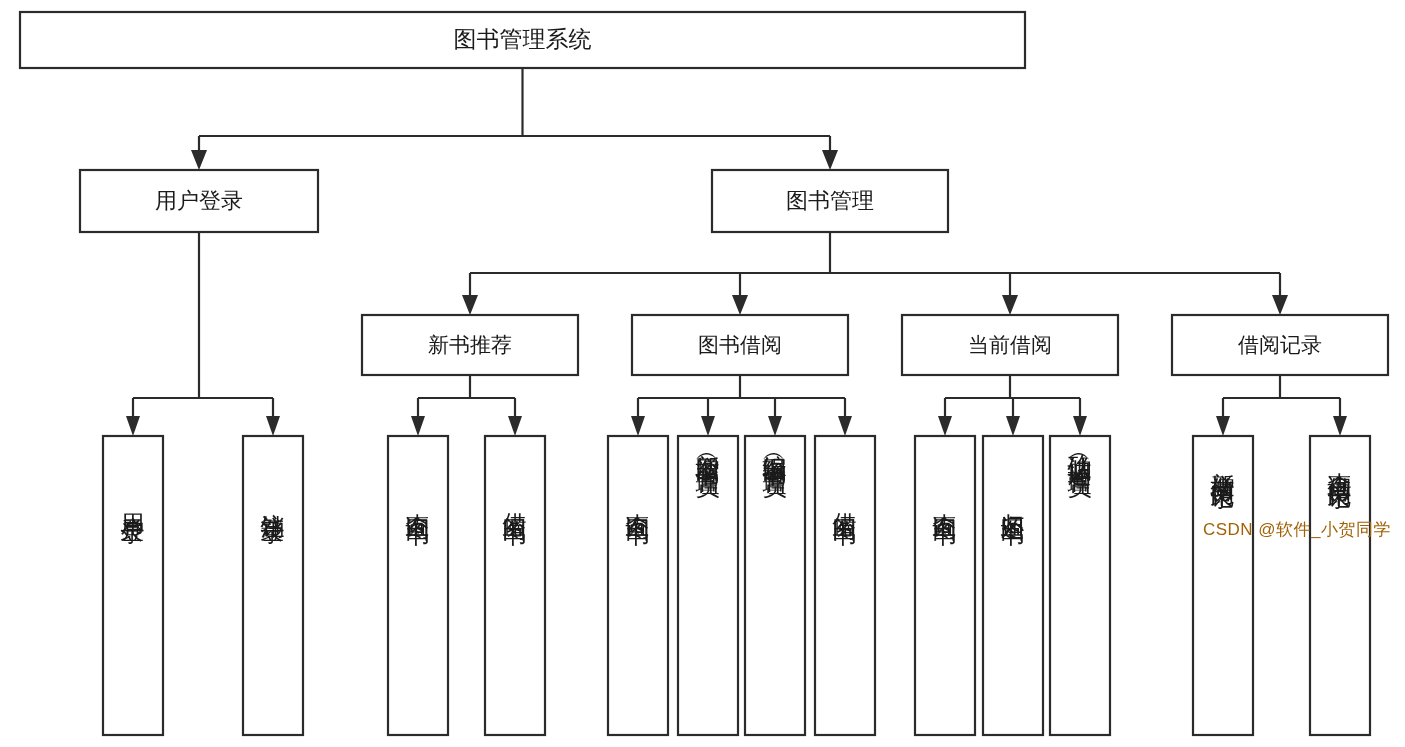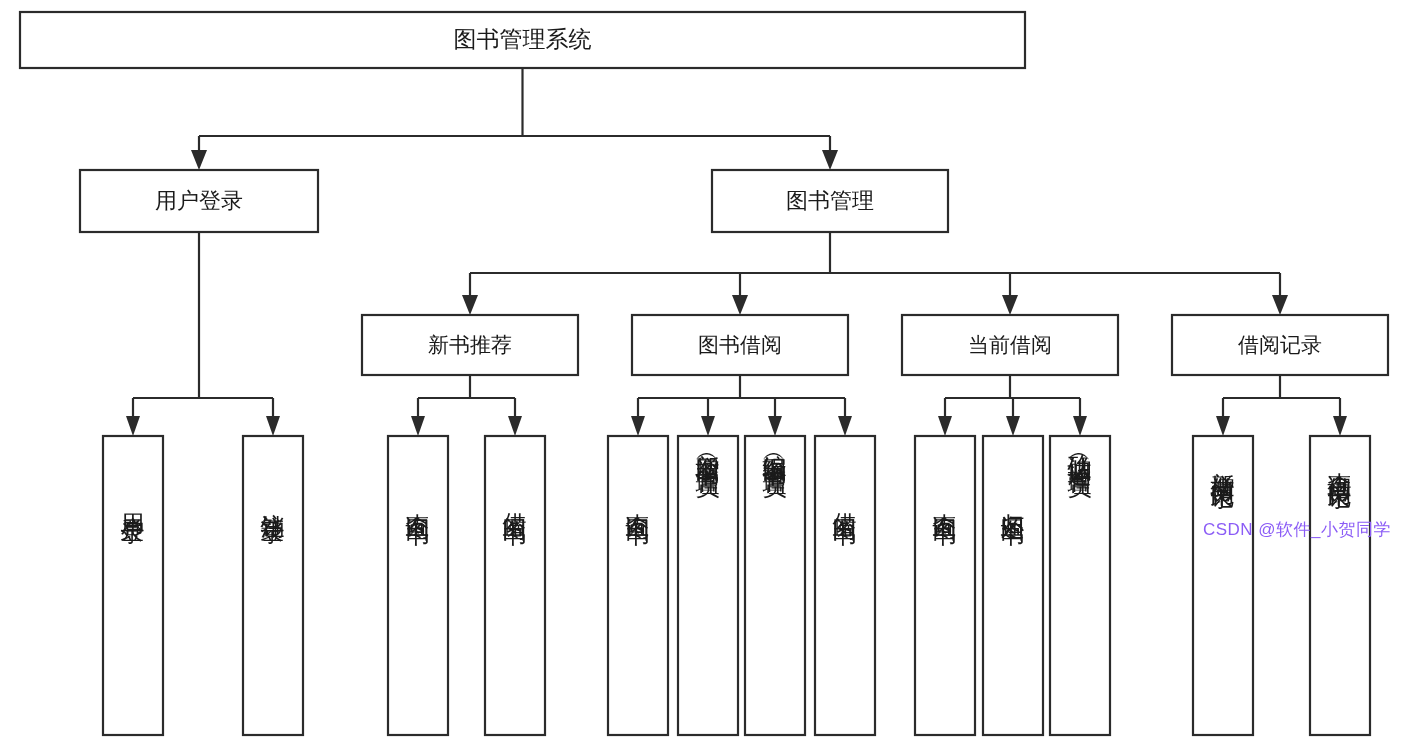--- a/index.html
+++ b/index.html
@@ -58,21 +58,21 @@
   .arrow-head {
     fill: #2b2b2b;
     stroke: none;
   }
   .watermark-text {
     position: absolute;
     right: 14px;
     bottom: 6px;
     font-family: "Liberation Sans", "DejaVu Sans", sans-serif;
     font-size: 17px;
-    color: #8b5cf6;
+    color: #a16207;
     letter-spacing: 0.5px;
     white-space: nowrap;
     pointer-events: none;
   }
 </style>
 </head>
 <body>
 
 <div id="diagram-root">
 

